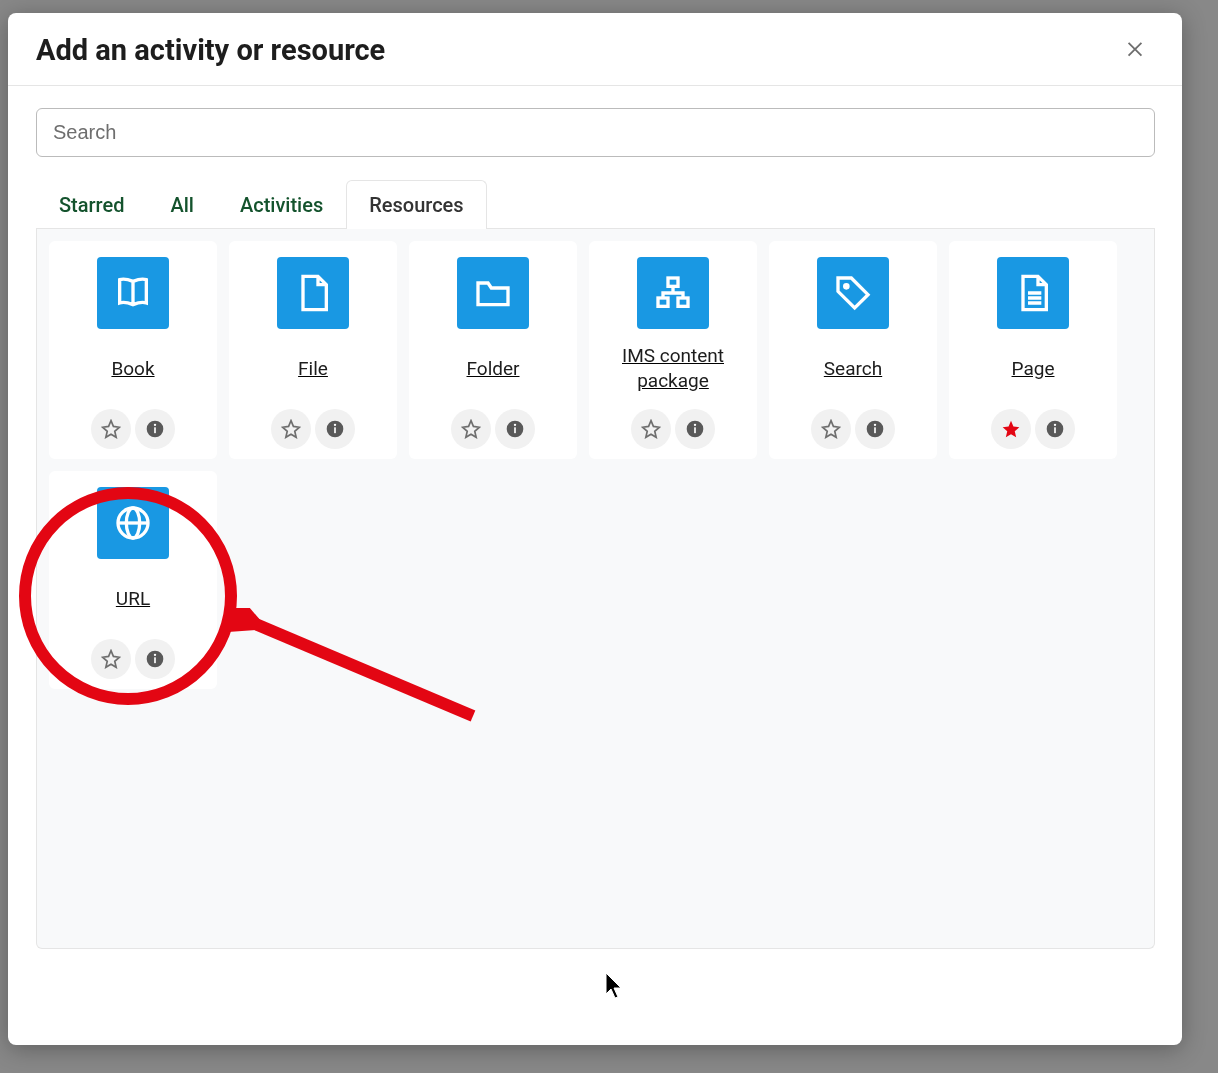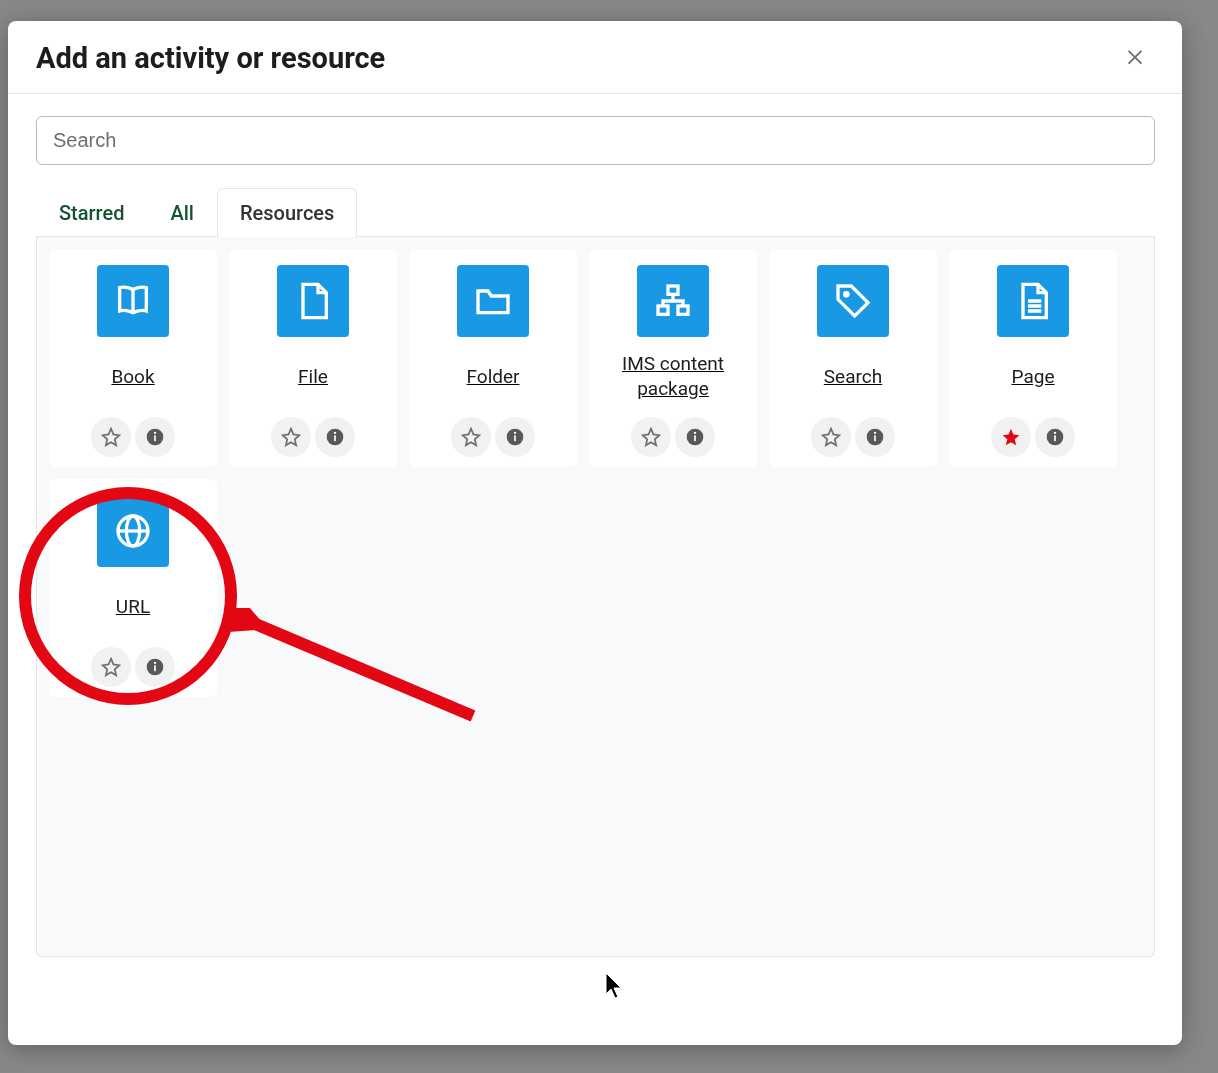--- a/index.html
+++ b/index.html
@@ -15,21 +15,20 @@
       position: absolute;
       top: 13px;
       left: 8px;
       right: 36px;
       bottom: 28px;
       background: #fff;
       border-radius: 8px;
       box-shadow: 0 4px 24px rgba(0,0,0,0.3);
       display: flex;
       flex-direction: column;
-      margin-top: 8px;
     }
     .modal-header {
       display: flex;
       align-items: center;
       justify-content: space-between;
       padding: 20px 28px 18px 28px;
       border-bottom: 1px solid #e5e5e5;
     }
     .modal-title {
       font-size: 29px;
@@ -188,20 +187,21 @@
       <svg viewBox="0 0 24 24" width="22" height="22">
           <path fill="#6e6e6e" d="M18.3 5.71L12 12.01l-6.3-6.3-1.41 1.41L10.59 13.42l-6.3 6.3 1.41 1.41 6.3-6.3 6.3 6.3 1.41-1.41-6.3-6.3 6.3-6.3z"></path>
         </svg>
     </button>
   </div>
   <div class="modal-body">
     <input class="search-input" type="text" placeholder="Search" style="">
     <div class="tabs">
       <div class="tab">Starred</div>
       <div class="tab">All</div>
+      <div class="tab">Activities</div>
       <div class="tab active">Resources</div>
     </div>
     <div class="grid-wrap">
       <div class="grid">
 
         <div class="card">
           <div class="card-icon">
             <svg viewBox="0 0 24 24">
                 <path fill="none" stroke="#fff" stroke-width="2" d="M4 4 C4 4 7 3 12 5 C17 3 20 4 20 4 V18 C20 18 17 17 12 19 C7 17 4 18 4 18 Z M12 5 V19"></path>
               </svg>

